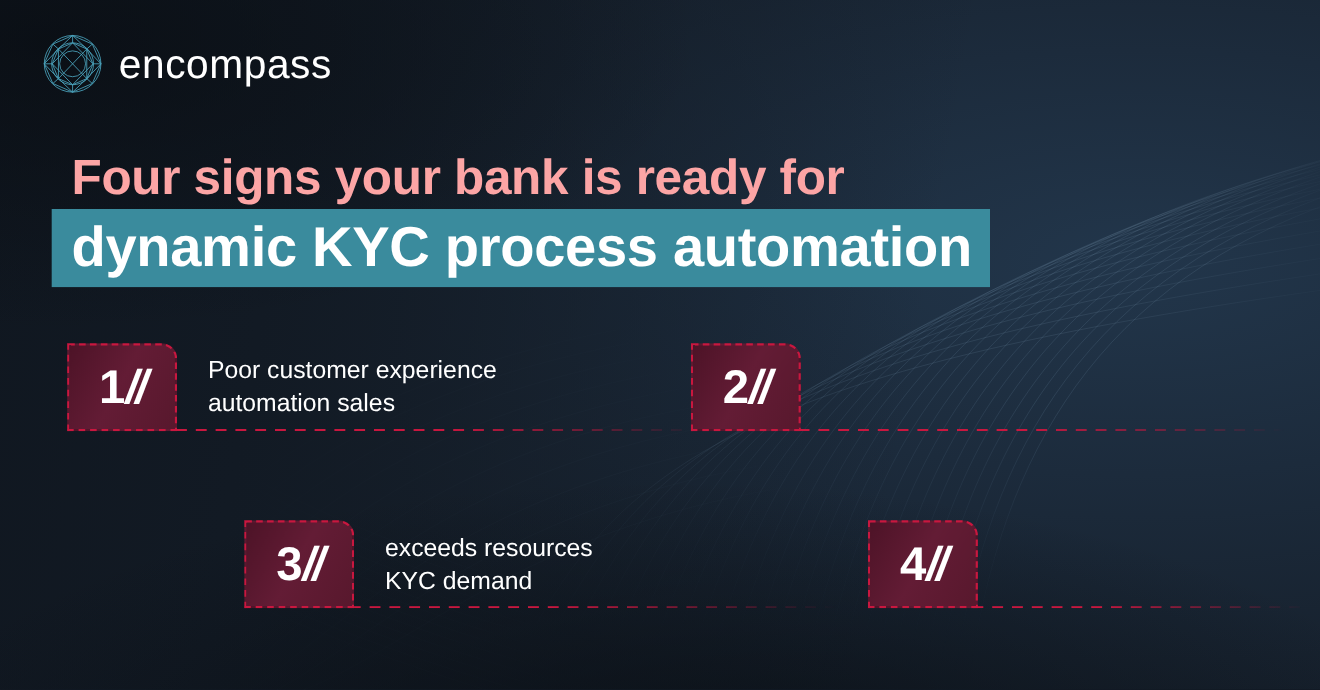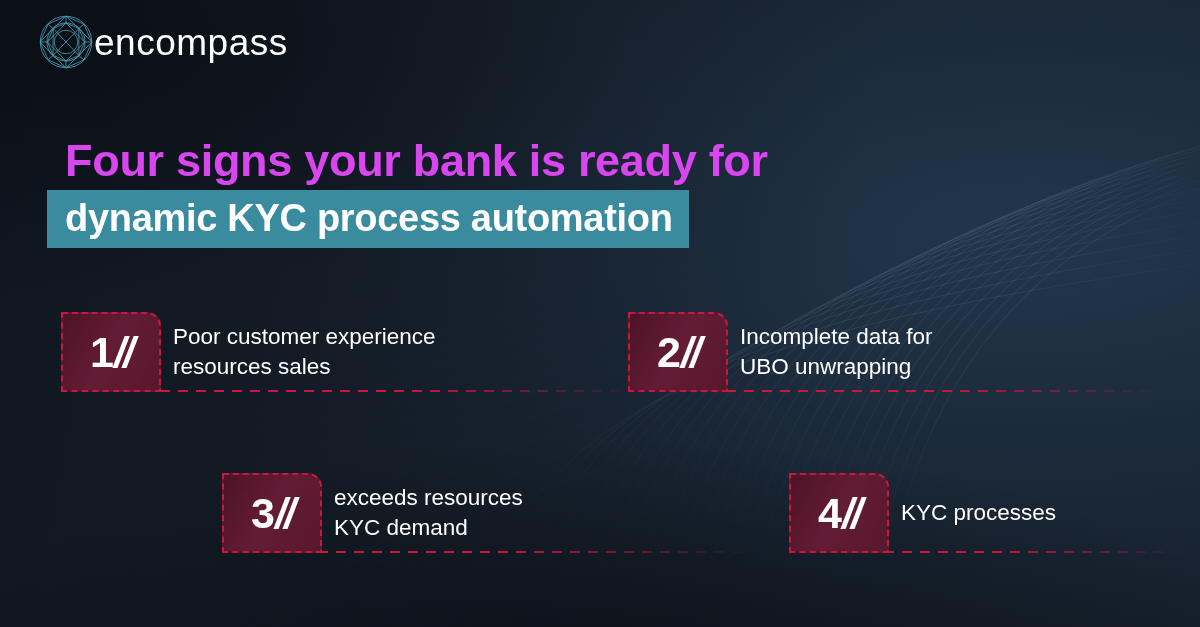--- a/index.html
+++ b/index.html
@@ -46,60 +46,60 @@
   .bg-waves-low {
     position: absolute;
     inset: 0;
     opacity: 0.40;
   }
 
   
   .logo-row {
     position: absolute;
     left: 38px;
-    top: 14px;
+    top: 30px;
     display: flex;
     align-items: center;
-    gap: 0;
+    gap: 14px;
   }
   .logo-mark { width: 56px; height: 56px; display: block; }
   .logo-word {
     color: #ffffff;
     font-size: 37px;
     letter-spacing: 0.5px;
     font-weight: 400;
     line-height: 1;
     white-space: nowrap;
   }
 
   
   .headline {
     position: absolute;
     left: 47px;
     top: 136px;
     width: 900px;
   }
   .headline-line1 {
-    color: #d946ef;
+    color: #fca5a5;
     font-size: 45px;
     font-weight: 700;
     letter-spacing: -0.3px;
     line-height: 1.12;
     padding-left: 18px;
     white-space: nowrap;
   }
   .headline-line2-wrap {
     display: block;
     margin-top: 4px;
   }
   .headline-line2 {
     display: inline-block;
     background: #3a8b9d;
     color: #ffffff;
-    font-size: 38px;
+    font-size: 51px;
     font-weight: 700;
     letter-spacing: -0.3px;
     line-height: 1.0;
     padding: 9px 16px 11px 18px;
     white-space: nowrap;
   }
 
   
   .sign {
     position: absolute;
@@ -132,21 +132,21 @@
     font-style: italic;
     font-weight: 700;
     letter-spacing: -3px;
     padding-left: 1px;
   }
   .sign-text {
     color: #ffffff;
     font-size: 22.5px;
     font-weight: 400;
     line-height: 1.33;
-    margin-left: 12px;
+    margin-left: 28px;
     white-space: nowrap;
   }
 
   
   .rail {
     position: absolute;
     height: 2px;
     background-image: linear-gradient(to right, #c9173f 0 10px, rgba(0,0,0,0) 10px 18px);
     background-size: 18px 2px;
     background-repeat: repeat-x;
@@ -284,46 +284,41 @@
   <div class="rail" style="left:726px; top:390px; width:470px; -webkit-mask-image:linear-gradient(to right,#000 0%,#000 44%,transparent 94%); mask-image:linear-gradient(to right,#000 0%,#000 44%,transparent 94%);"></div>
   <div class="rail" style="left:300px; top:551px; width:500px; -webkit-mask-image:linear-gradient(to right,#000 0%,#000 40%,transparent 92%); mask-image:linear-gradient(to right,#000 0%,#000 40%,transparent 92%);"></div>
   <div class="rail" style="left:884px; top:551px; width:316px; -webkit-mask-image:linear-gradient(to right,#000 0%,#000 36%,transparent 96%); mask-image:linear-gradient(to right,#000 0%,#000 36%,transparent 96%);"></div>
 
   <div class="sign" style="left:61px; top:312px;">
     <div class="badge">
       <span class="badge-num"><span>1</span><span class="slashes">//</span></span>
     </div>
     <div class="sign-text">
       <div>Poor customer experience</div>
-      <div>resources sales</div>
+      <div>automation sales</div>
     </div>
   </div>
 
   <div class="sign" style="left:628px; top:312px;">
     <div class="badge">
       <span class="badge-num"><span>2</span><span class="slashes">//</span></span>
     </div>
-    <div class="sign-text">
-      <div>Incomplete data for</div>
-      <div>UBO unwrapping</div>
-    </div>
   </div>
 
   <div class="sign" style="left:222px; top:473px;">
     <div class="badge">
       <span class="badge-num"><span>3</span><span class="slashes">//</span></span>
     </div>
     <div class="sign-text">
       <div>exceeds resources</div>
       <div>KYC demand</div>
     </div>
   </div>
 
   <div class="sign" style="left:789px; top:473px;">
     <div class="badge">
       <span class="badge-num"><span>4</span><span class="slashes">//</span></span>
     </div>
     <div class="sign-text">
-      <div>KYC processes</div>
     </div>
   </div>
 
 </div>
 
 </body></html>

